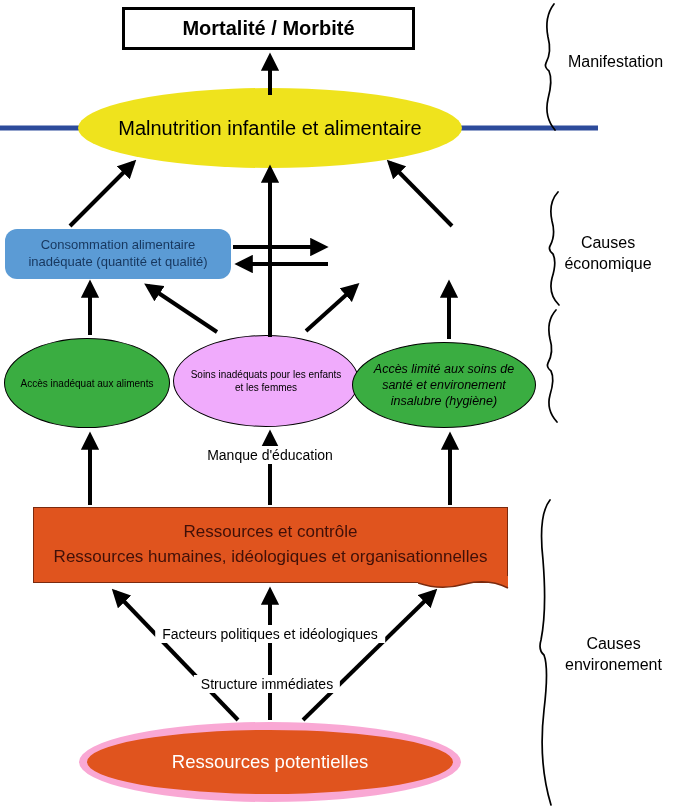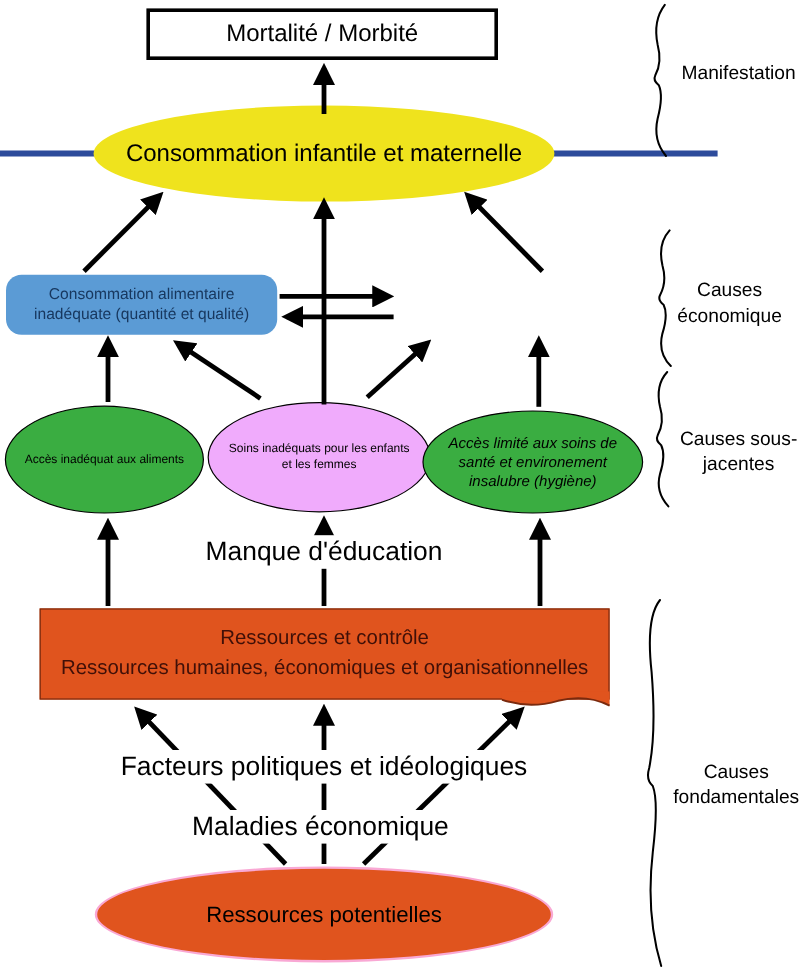--- a/index.html
+++ b/index.html
@@ -4,70 +4,70 @@
 <style>
   html,body{margin:0;padding:0;background:#fff;}
   #stage{
     position:relative;width:675px;height:807px;background:#fff;overflow:hidden;
     font-family:"Liberation Sans","DejaVu Sans",sans-serif;color:#000;
   }
   .layer{position:absolute;left:0;top:0;pointer-events:none;}
   .node{position:absolute;display:flex;align-items:center;justify-content:center;
         text-align:center;box-sizing:border-box;}
   .mort-box{left:122px;top:7px;width:293px;height:43px;border:3px solid #000;
-            background:#fff;font-size:20px;}
+            background:#fff;font-size:20px;font-weight:bold;}
   .yellow-ell{left:78px;top:88px;width:384px;height:80px;border-radius:50%;
               font-size:20px;z-index:2;}
   .blue-box{border-radius:13px;font-size:13px;line-height:1.3;color:#17375e;
             padding:4px 8px;z-index:2;}
   .blue-box.b1{left:5px;top:229px;width:226px;height:50px;}
   .blue-box.b2{left:330px;top:229px;width:186px;height:50px;}
   .green-ell{border-radius:50%;border:1.5px solid #000;font-size:10px;line-height:1.3;
              padding:6px 14px;z-index:2;}
   .green-ell.g1{left:4px;top:338px;width:166px;height:90px;}
   .green-ell.g2{left:173px;top:335px;width:186px;height:92px;}
   .green-ell.g3{left:352px;top:342px;width:184px;height:86px;font-size:12.5px;padding:4px 16px;}
   .orange-box{left:33px;top:507px;width:475px;height:76px;border:1.5px solid #7a2a0e;
               flex-direction:column;font-size:17px;line-height:1.45;color:#401008;z-index:2;}
   .orange-ell{left:79px;top:722px;width:382px;height:80px;border-radius:50%;
-              border:2px solid #f9a8d4;font-size:18.5px;color:#000000;z-index:2;}
+              border:8px solid #f9a8d4;font-size:18.5px;color:#ffffff;z-index:2;}
   .float-label{position:absolute;transform:translateX(-50%);background:#fff;
-               padding:1px 7px;font-size:22px;white-space:nowrap;z-index:4;}
+               padding:1px 7px;font-size:14px;white-space:nowrap;z-index:4;}
   .side-label{position:absolute;font-size:16px;text-align:center;line-height:1.3;z-index:2;}
   .side-label.manifestation{left:556px;top:52px;width:119px;}
   .side-label.immediates{left:558px;top:233px;width:100px;}
   .side-label.sousjacentes{left:556px;top:357px;width:119px;}
   .side-label.fondamentales{left:552px;top:634px;width:123px;}
   svg{display:block;}
 </style>
 </head>
 <body>
 
 <div id="stage">
 
   <svg class="layer" width="675" height="807" style="z-index:1">
     <line x1="0" y1="128" x2="598" y2="128" stroke-width="5" stroke="#2d4b9b"></line>
   </svg>
 
   <div class="node mort-box">Mortalité / Morbité</div>
 
-  <div class="node yellow-ell" style="background-color: rgb(239, 227, 29);">Consommation infantile et maternelle</div>
+  <div class="node yellow-ell" style="background-color: rgb(239, 227, 29);">Malnutrition infantile et alimentaire</div>
 
-  <div class="node blue-box b1" style="background-color: rgb(91, 155, 213);">Consommation alimentaire inadéquate (quantité et qualité)</div>
+  <div class="node blue-box b1" style="background-color: rgb(91, 155, 213); border-radius: 12px;">Consommation alimentaire inadéquate (quantité et qualité)</div>
 
 
   <div class="node green-ell g1" style="background-color: rgb(58, 173, 65);">Accès inadéquat aux aliments</div>
 
   <div class="node green-ell g2" style="background-color: #f0abfc;">Soins inadéquats pour les enfants et les femmes</div>
 
   <div class="node green-ell g3" style="background-color: rgb(58, 173, 65); font-style: italic;">Accès limité aux soins de santé et environement insalubre (hygiène)</div>
 
   <div class="node orange-box" style="background-color: rgb(224, 84, 30);">
     <div>Ressources et contrôle</div>
-    <div>Ressources humaines, économiques et organisationnelles</div>
+    <div>Ressources humaines, idéologiques et organisationnelles</div>
   </div>
 
   <svg class="layer" width="95" height="20" style="left:418px;top:576px;z-index:3">
     <path d="M0,0 L90,0 L90,12 Q70,2 47,8 Q23,15 0,7 Z" stroke="none" fill="#e0541e"></path>
     <path d="M0,7 Q23,15 47,8 Q70,2 90,12" fill="none" stroke="#7a2a0e" stroke-width="1.6"></path>
   </svg>
 
   <div class="node orange-ell" style="background-color: rgb(224, 84, 30);">Ressources potentielles</div>
 
   <svg class="layer" width="675" height="807" style="z-index:3">
@@ -99,20 +99,19 @@
     <g fill="none" stroke-width="1.7" stroke-linecap="round" stroke="#000000">
       <path d="M554,4 Q544,17 548,37 Q552,52 546,63 Q544,67 549,71 Q553,80 548,99 Q544,117 555,130"></path>
       <path d="M558,192 Q548,203 552,221 Q556,235 550,246 Q548,250 553,254 Q557,262 552,278 Q548,294 559,305"></path>
       <path d="M556,310 Q546,321 550,339 Q554,352 548,363 Q546,367 551,371 Q555,379 550,395 Q546,410 557,422"></path>
       <path d="M550,500 Q538,515 543,560 Q547,610 541,640 Q538,650 544,655 Q549,668 544,710 Q538,762 551,805"></path>
     </g>
   </svg>
 
   <div class="float-label" style="left:270px;top:446px">Manque d'éducation</div>
   <div class="float-label" style="left:270px;top:625px">Facteurs politiques et idéologiques</div>
-  <div class="float-label" style="left:267px;top:675px">Maladies économique</div>
+  <div class="float-label" style="left:267px;top:675px">Structure immédiates</div>
 
   <div class="side-label manifestation">Manifestation</div>
   <div class="side-label immediates">Causes économique</div>
-  <div class="side-label sousjacentes">Causes sous-jacentes</div>
-  <div class="side-label fondamentales">Causes fondamentales</div>
+  <div class="side-label fondamentales">Causes environement</div>
 
 </div>
 
 </body></html>

